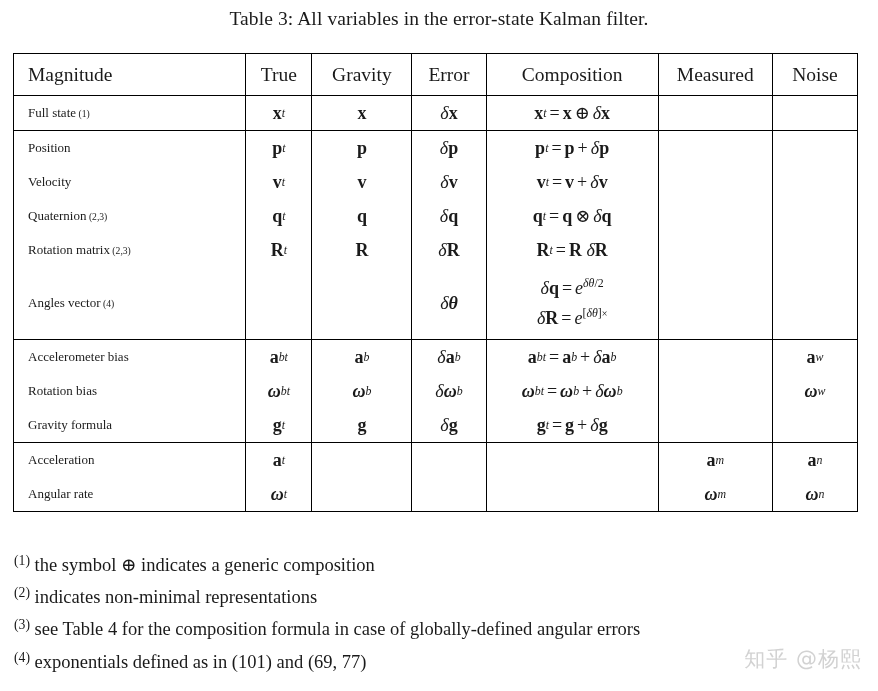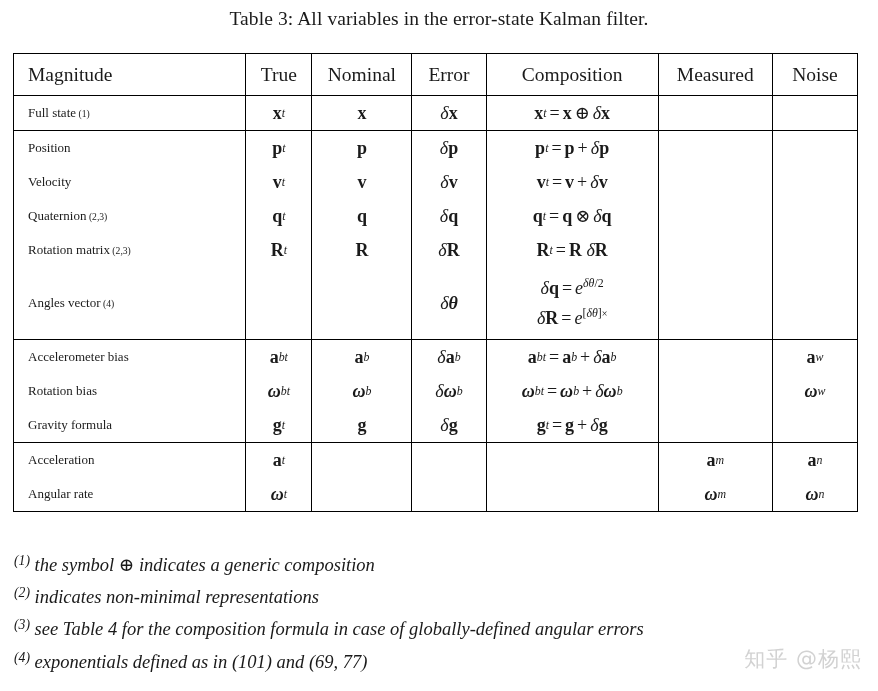--- a/index.html
+++ b/index.html
@@ -110,21 +110,21 @@
   }
 
   #footnotes {
     position: absolute;
     left: 14px;
     top: 547px;
     width: 850px;
     font-size: 18.5px;
     line-height: 28.5px;
   }
-  #footnotes .fn { white-space: nowrap; font-style: italic; }
+  #footnotes .fn { white-space: nowrap; }
 
   #watermark {
     position: absolute;
     right: 16px;
     bottom: 18px;
     font-size: 21px;
     color: #d2d2d2;
     font-family: "DejaVu Sans", sans-serif;
     letter-spacing: 1px;
     user-select: none;
@@ -149,21 +149,21 @@
     <tbody>
 
       <tr class="hdr rule-top rule-bottom">
         <td>
           <div class="cell lbl">Magnitude</div>
         </td>
         <td>
           <div class="cell ctr">True</div>
         </td>
         <td>
-          <div class="cell ctr">Nominal</div>
+          <div class="cell ctr">Gravity</div>
         </td>
         <td>
           <div class="cell ctr">Error</div>
         </td>
         <td>
           <div class="cell ctr">Composition</div>
         </td>
         <td>
           <div class="cell ctr">Measured</div>
         </td>

